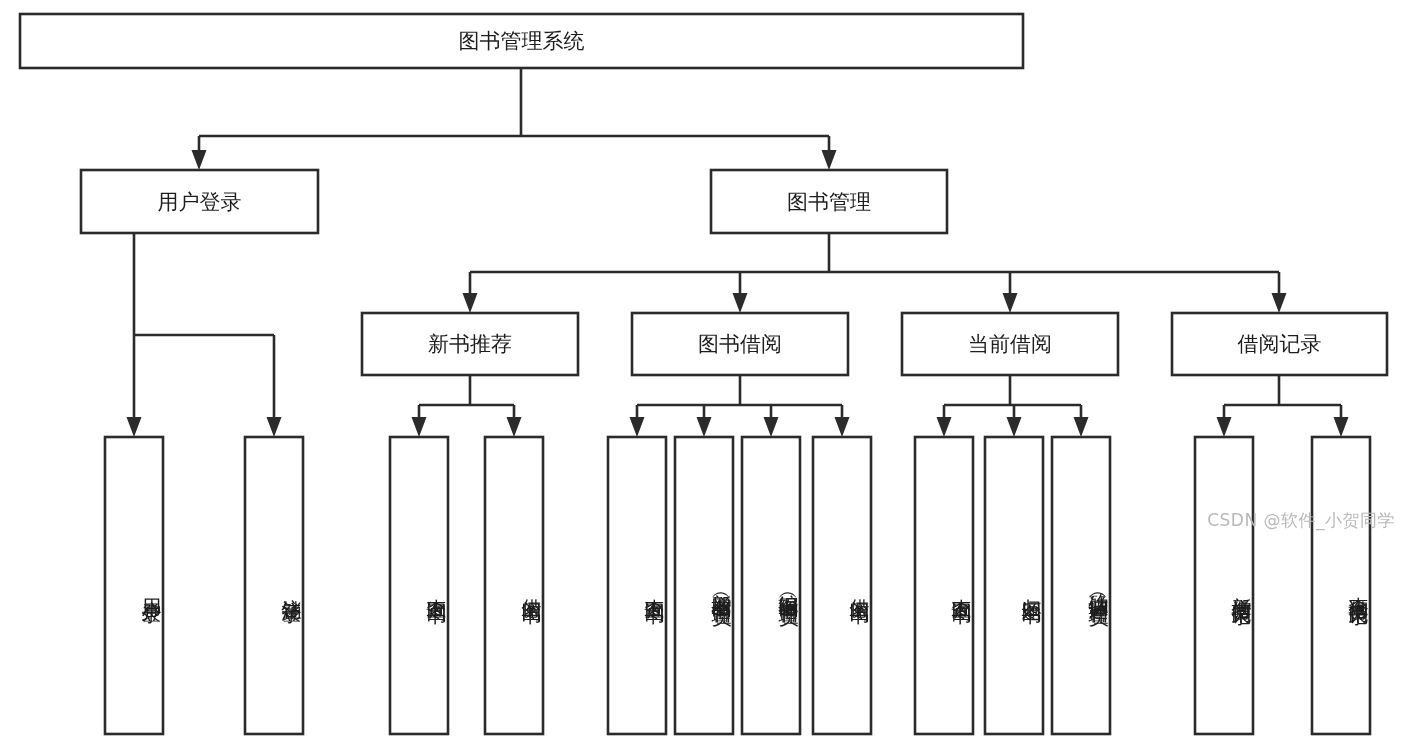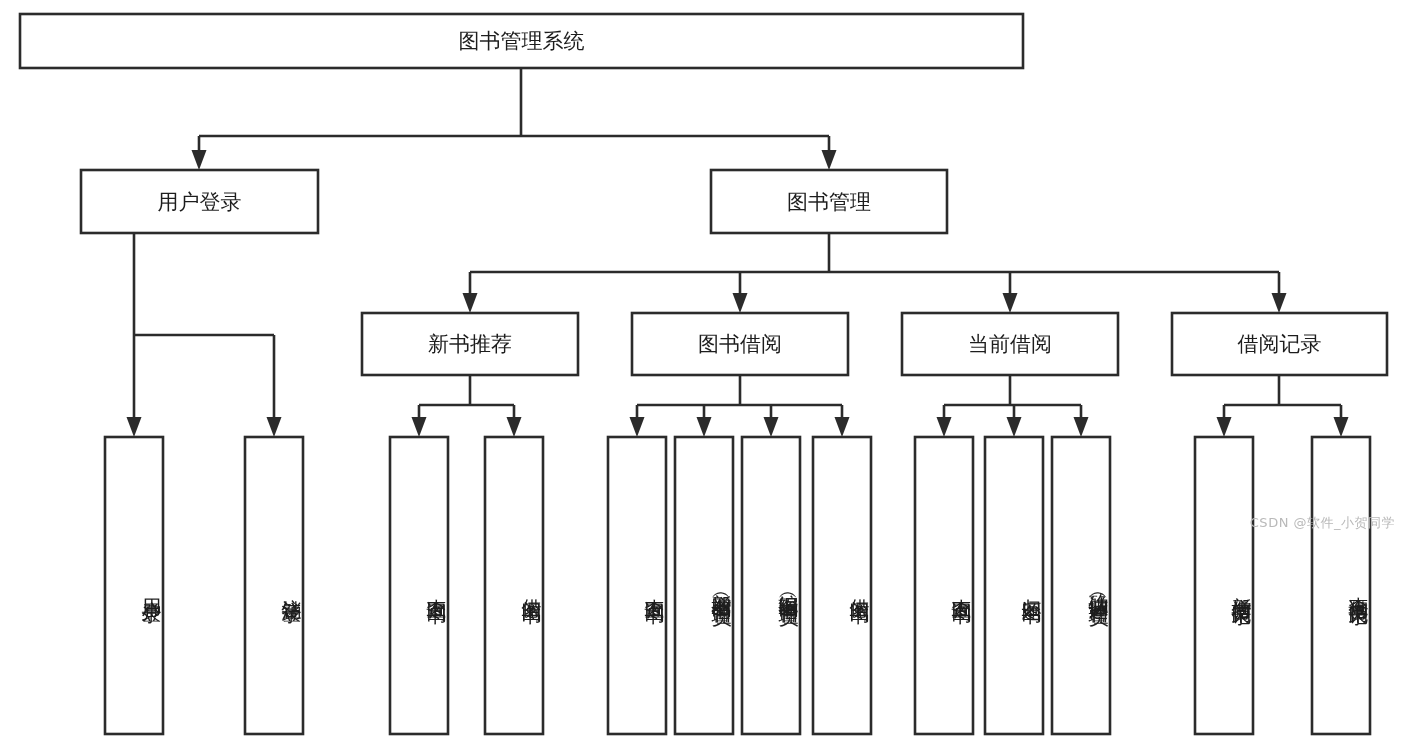--- a/index.html
+++ b/index.html
@@ -66,21 +66,21 @@
   }
   .arrow-head {
     fill: #2b2b2b;
     stroke: none;
   }
   .watermark {
     position: absolute;
     right: 10px;
     bottom: 6px;
     font-family: "DejaVu Sans", "Liberation Sans", sans-serif;
-    font-size: 13px;
+    font-size: 17px;
     color: #b9b9b9;
     letter-spacing: 0.5px;
     white-space: nowrap;
     pointer-events: none;
   }
 </style>
 </head>
 <body>
 
 <div id="diagram-root">

